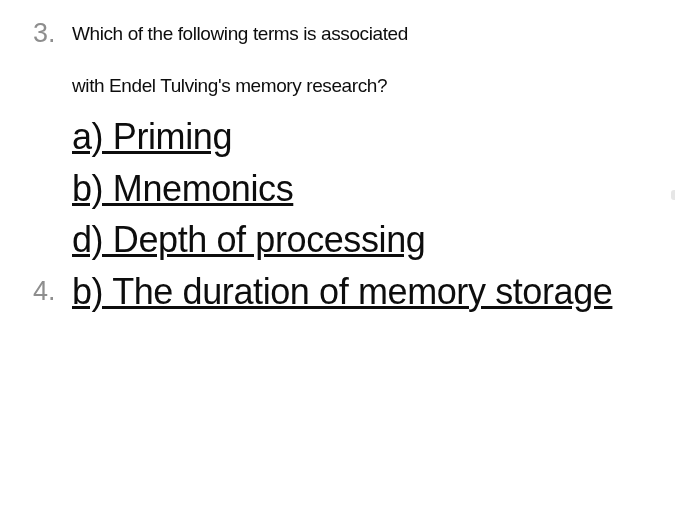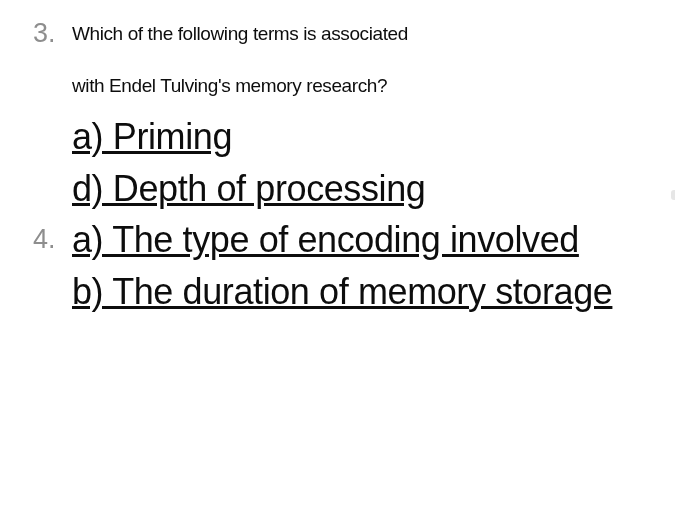--- a/index.html
+++ b/index.html
@@ -17,22 +17,22 @@
 </style>
 </head>
 <body>
 
 <div class="list">
   <div class="item">
     <span class="marker">3.</span>
     <div class="line">Which of the following terms is associated</div>
     <div class="line">with Endel Tulving's memory research?</div>
     <div class="opt">a) Priming</div>
+    <div class="opt">b) Mnemonics</div>
     <div class="opt">d) Depth of processing</div>
   </div>
   <div class="item">
     <span class="marker">4.</span>
-    <div class="opt">a) The type of encoding involved</div>
     <div class="opt">b) The duration of memory storage</div>
   </div>
 </div>
 
 <div class="scroll-hint"></div>
 
 </body></html>

